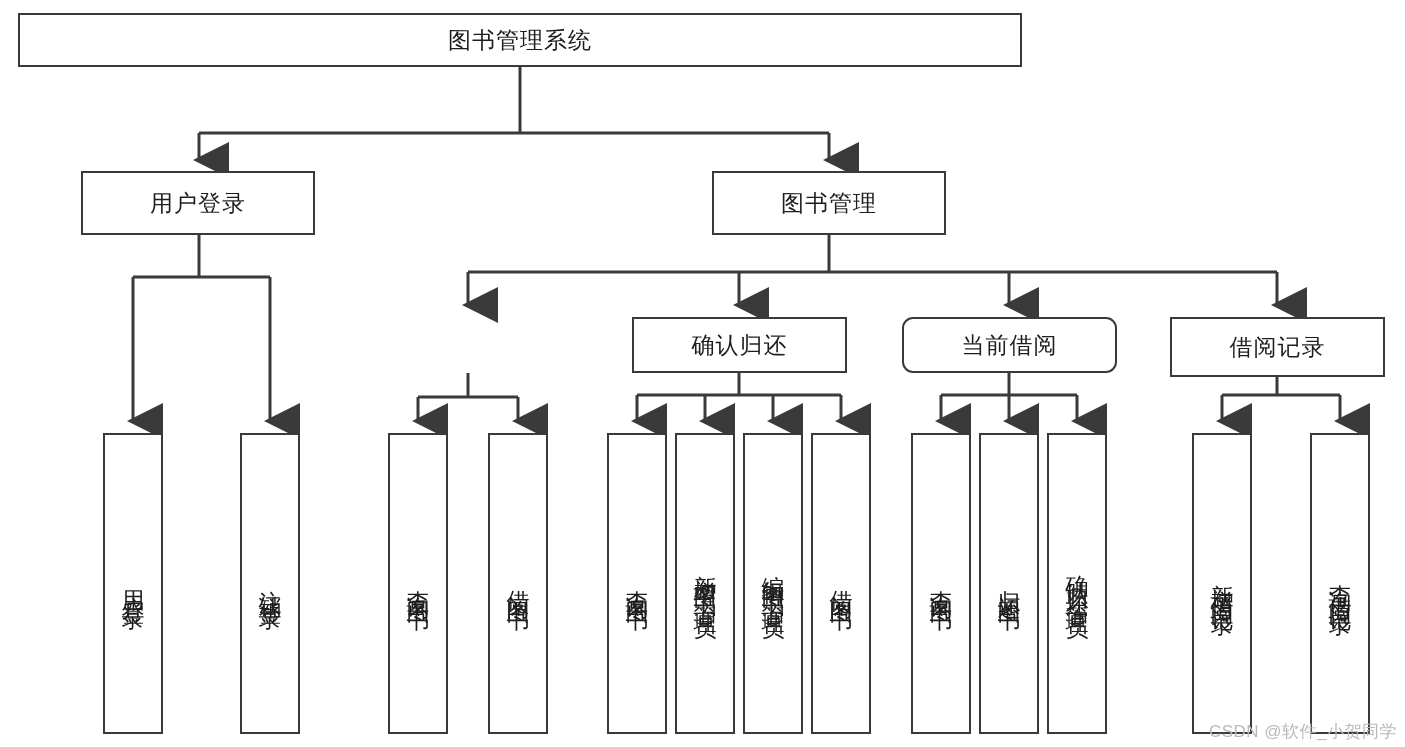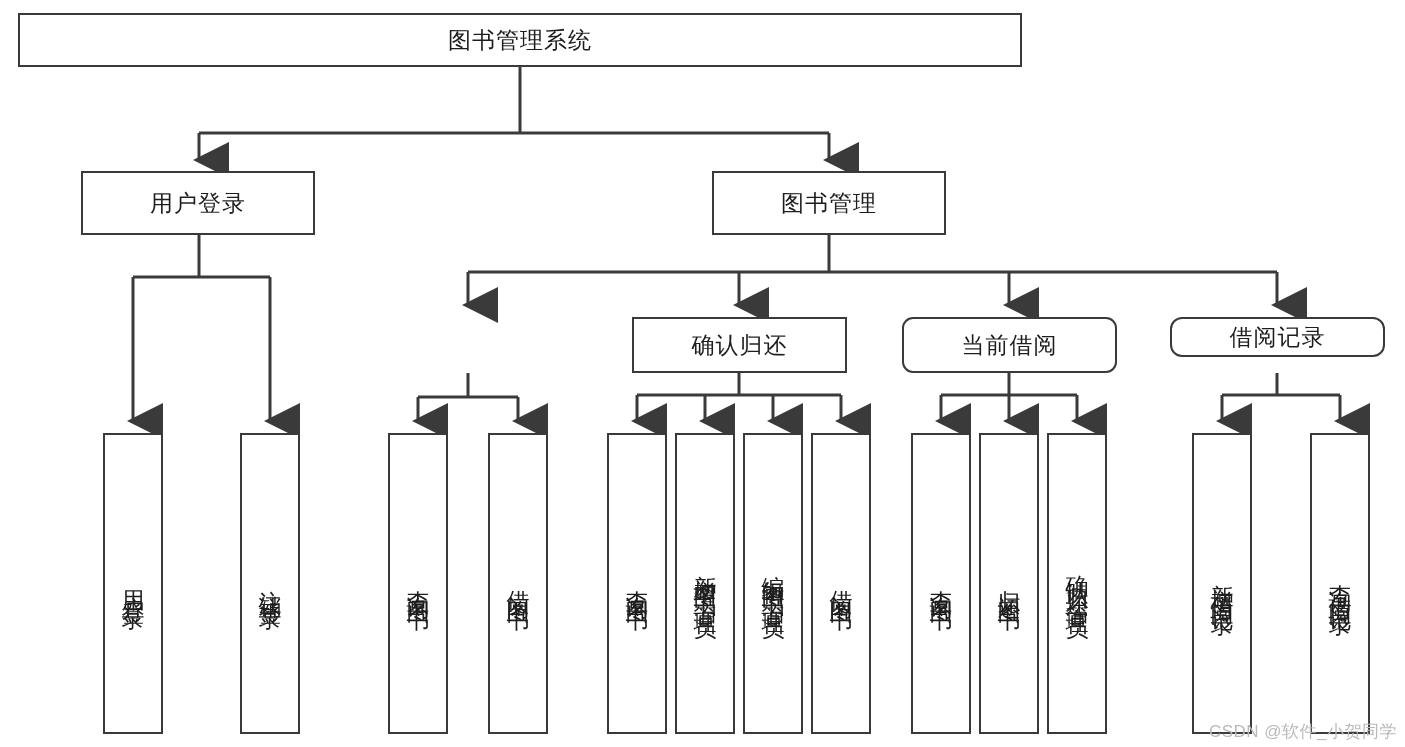--- a/index.html
+++ b/index.html
@@ -135,21 +135,21 @@
 
 
   <div class="node horiz" style="left:632px; top:317px; width:215px; height:56px;">
     <span class="hlabel">确认归还</span>
   </div>
 
   <div class="node horiz" style="left:902px; top:317px; width:215px; height:56px;border-radius:11px;">
     <span class="hlabel">当前借阅</span>
   </div>
 
-  <div class="node horiz" style="left:1170px; top:317px; width:215px; height:40px;border-radius:12px;">
+  <div class="node horiz" style="left:1170px; top:317px; width:215px; height:60px;">
     <span class="hlabel">借阅记录</span>
   </div>
 
   <div class="node vert" style="left:103px; top:433px; width:60px; height:301px;">
     <span class="vlabel">用户登录</span>
   </div>
 
   <div class="node vert" style="left:240px; top:433px; width:60px; height:301px;">
     <span class="vlabel">注销登录</span>
   </div>

